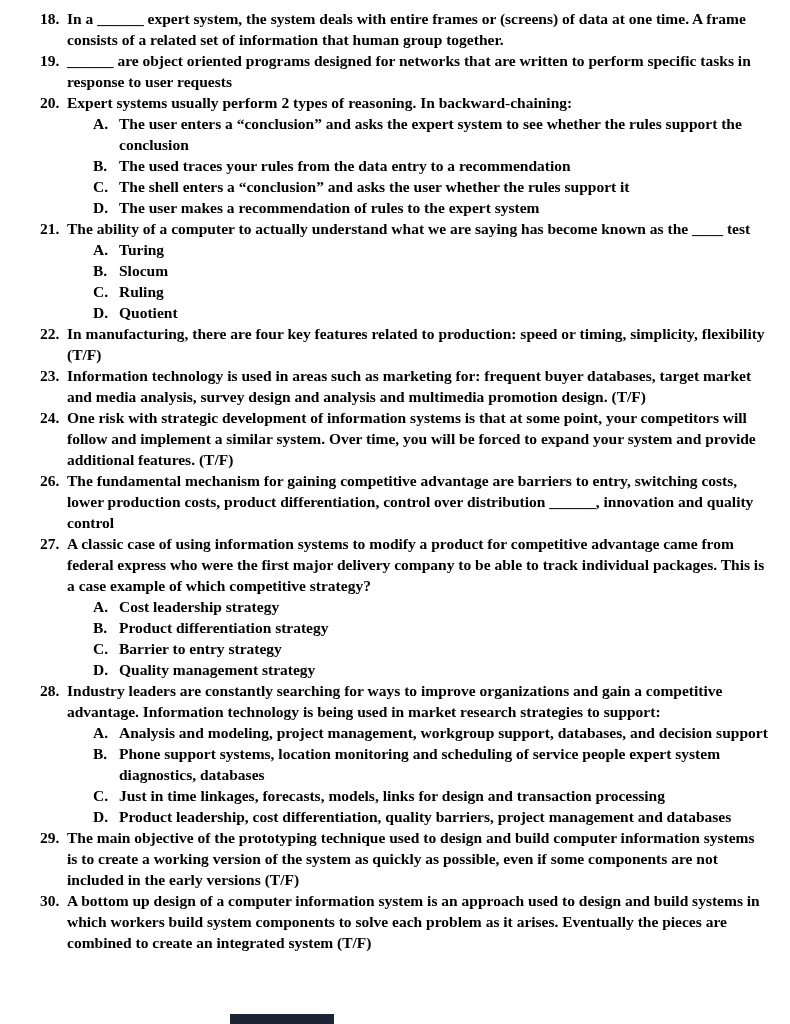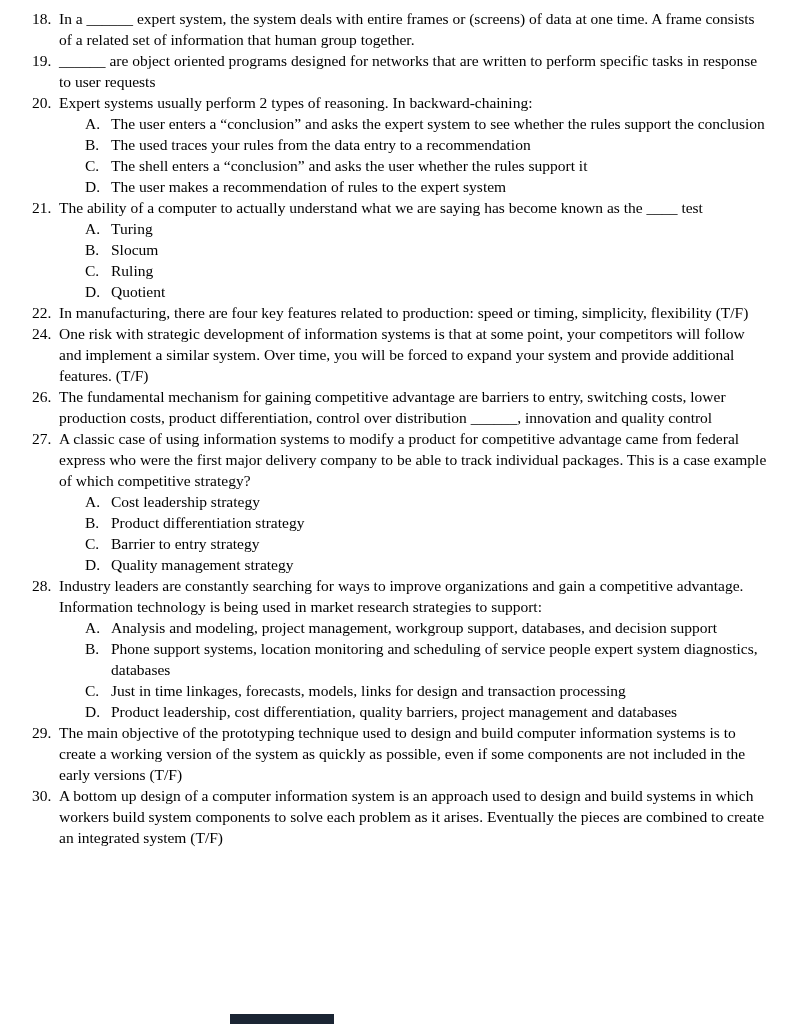--- a/index.html
+++ b/index.html
@@ -13,21 +13,22 @@
   .page {
     position: relative;
     width: 790px;
     height: 1024px;
     background: #ffffff;
     font-family: "Liberation Serif", "DejaVu Serif", serif;
     font-size: 15.5px;
     line-height: 21px;
     color: #000000;
     box-sizing: border-box;
-    padding: 8px 22px 0 32px;
+    padding: 8px 22px 0 40px;
+    font-weight: bold;
   }
   .questions {
     width: 100%;
   }
   .question {
     display: flex;
     align-items: flex-start;
   }
   .qnum {
     flex: 0 0 27px;
@@ -122,20 +123,26 @@
           </div>
         </div>
       </div>
       <div class="question">
         <span class="qnum">22.</span>
         <div class="qbody">
           <div class="qtext">In manufacturing, there are four key features related to production: speed or timing, simplicity, flexibility (T/F)</div>
         </div>
       </div>
       <div class="question">
+        <span class="qnum">23.</span>
+        <div class="qbody">
+          <div class="qtext">Information technology is used in areas such as marketing for:  frequent buyer databases, target market and media analysis, survey design and analysis and multimedia promotion design. (T/F)</div>
+        </div>
+      </div>
+      <div class="question">
         <span class="qnum">24.</span>
         <div class="qbody">
           <div class="qtext">One risk with strategic development of information systems is that at some point, your competitors will follow and implement a similar system. Over time, you will be forced to expand your system and provide additional features. (T/F)</div>
         </div>
       </div>
       <div class="question">
         <span class="qnum">26.</span>
         <div class="qbody">
           <div class="qtext">The fundamental mechanism for gaining competitive advantage are barriers to entry, switching costs, lower production costs, product differentiation, control over distribution ______, innovation and quality control</div>
         </div>

